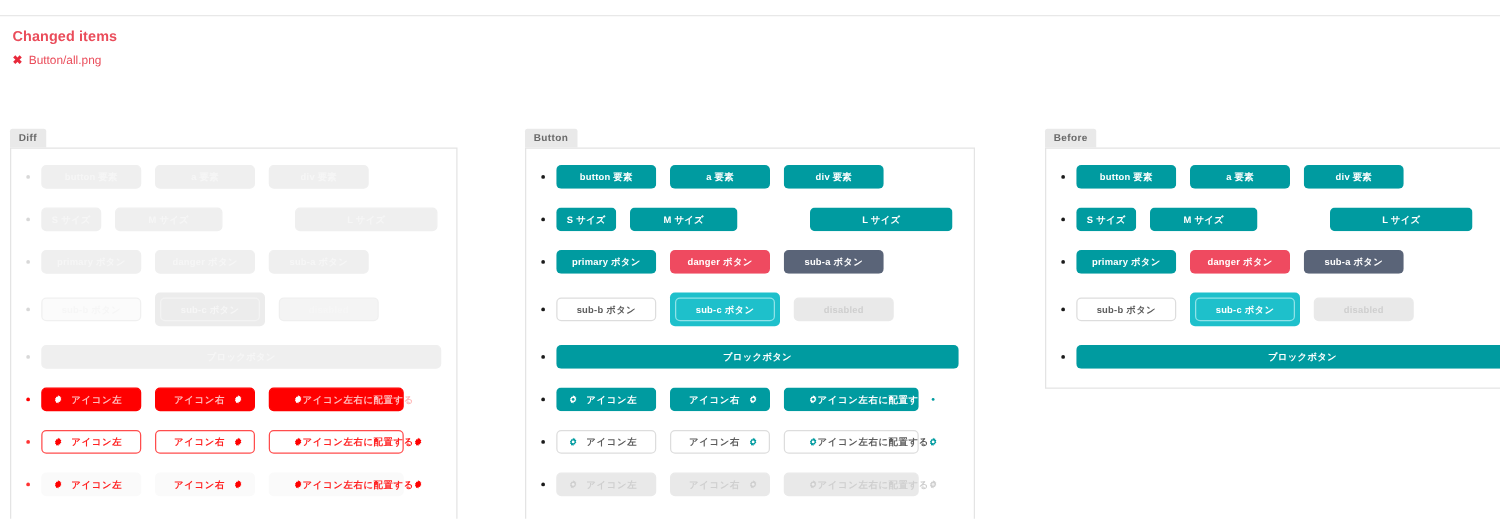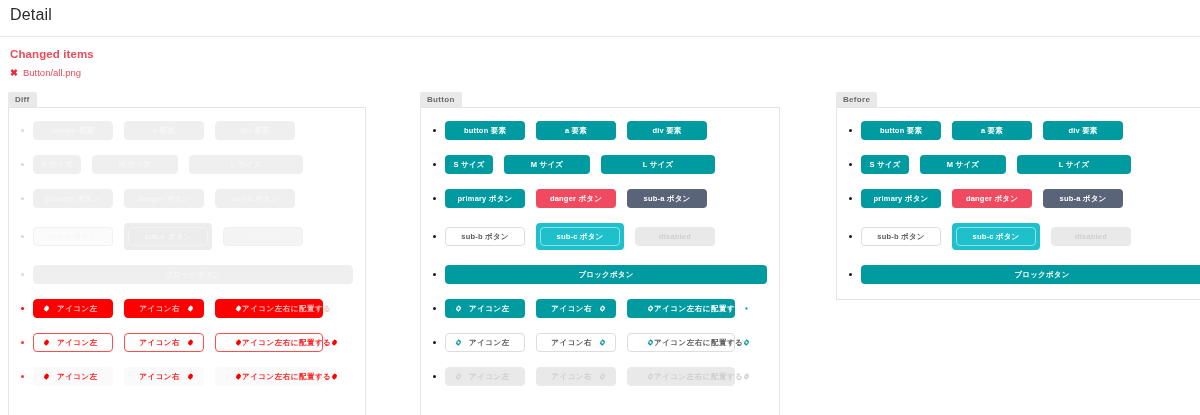--- a/index.html
+++ b/index.html
@@ -67,21 +67,21 @@
 
   .btn {
     display: inline-flex; align-items: center; justify-content: center;
     border-radius: 4px; border: 1px solid transparent;
     font-size: 7.5px; font-weight: 700; letter-spacing: .2px;
     height: 19px; padding: 0 6px; white-space: nowrap;
     color: #fff; background: #009ba0;
   }
   .btn.sz-s { width: 48px; }
   .btn.sz-m { width: 86px; }
-  .btn.sz-l { width: 114px; }
+  .btn.sz-l { width: 114px; margin-left: 47px; }
   .btn.eq   { width: 80px; }
   .btn.full { width: 100%; height: 19px; }
   .btn.icon-w { width: 80px; }
   .btn.icon-wide { width: 108px; }
 
   .btn.danger { background: #ef4a60; }
   .btn.suba   { background: #5a6478; }
   .btn.outline{ background: #fff; color: #5c5c5c; border-color: #ddd; }
   .btn.disabled { background: #e9e9e9; color: #cfcfcf; border-color: #e9e9e9; }
 
@@ -140,21 +140,20 @@
   .panel.diff .row.add-faint .gear svg circle { fill: #ff0000 !important; }
   .panel.diff .row.add-faint .bullet { background: #ff3333; }
 
   .tofu { letter-spacing: .5px; }
 </style>
 </head>
 <body>
 
 <div id="page">
 
-  <div class="page-title">Detail</div>
   <div class="hdr-rule"></div>
 
   <div class="changed-title">Changed items</div>
 
   <div class="file-row">
     <span class="xmark">✖</span>
     <span class="file-name">Button/all.png</span>
   </div>
 
   <div class="panels">

